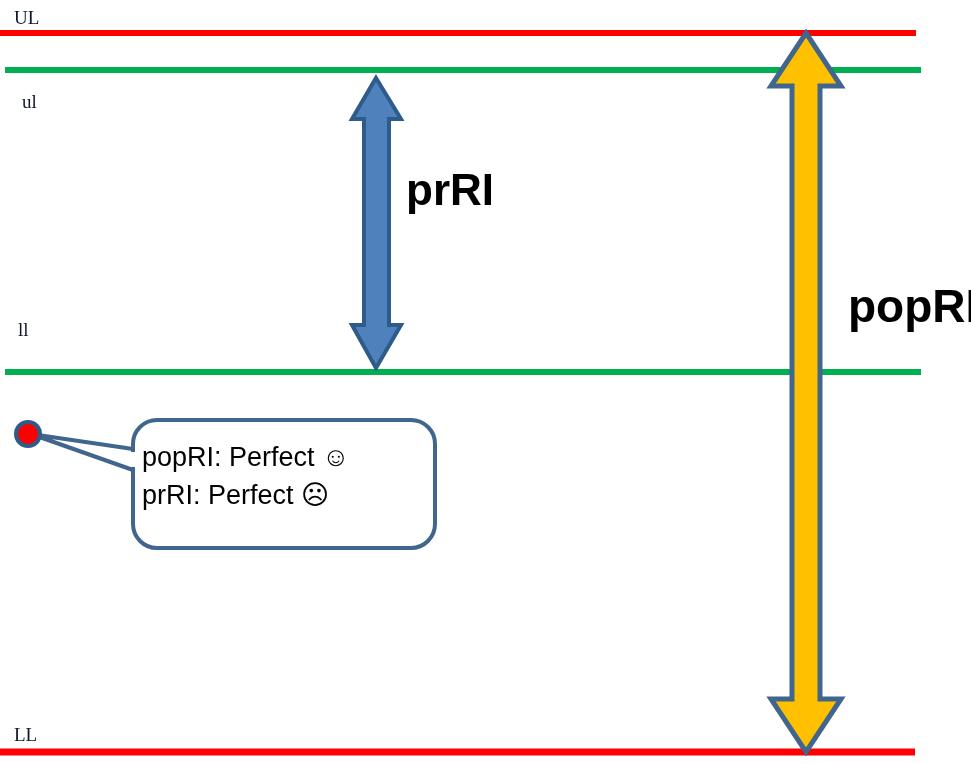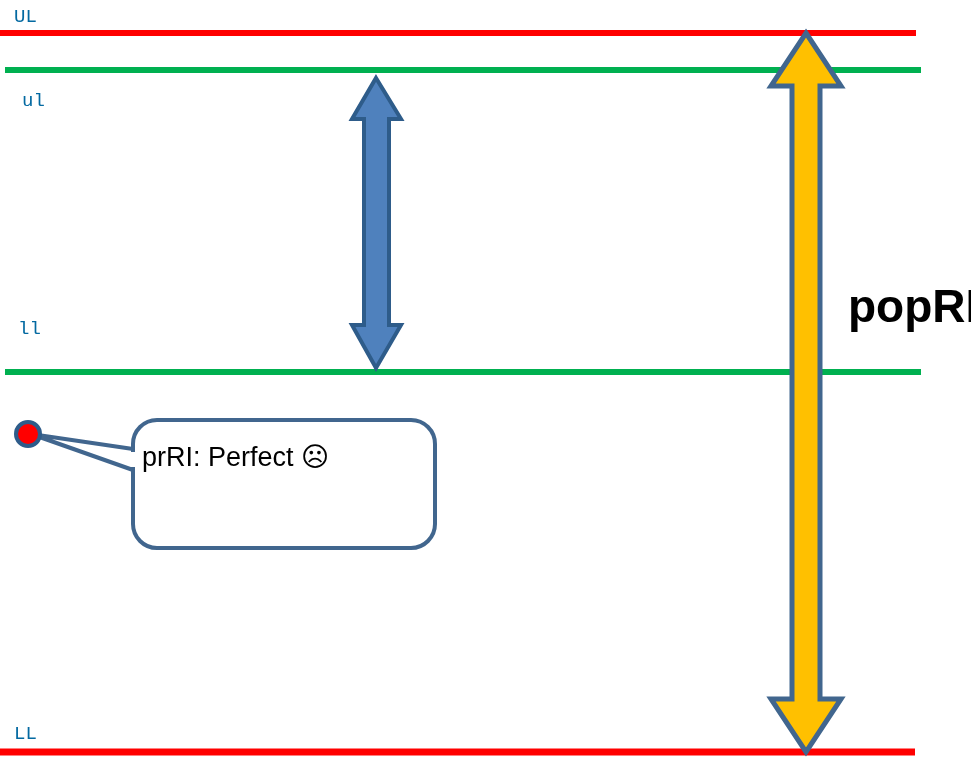--- a/index.html
+++ b/index.html
@@ -23,24 +23,24 @@
     left: 0;
     top: 0;
     width: 971px;
     height: 763px;
     overflow: visible;
   }
 
   
   .axis-label {
     position: absolute;
-    font-family: Liberation Mono, monospace;
+    font-family: Liberation Serif, serif;
     font-size: 19px;
     font-weight: 400;
-    color: #0369a1;
+    color: #0f172a;
     line-height: 1;
     white-space: nowrap;
   }
   #label-UL { left: 14px;  top: 8px;  }
   #label-ul { left: 22px;  top: 92px; }
   #label-ll { left: 18px;  top: 320px;}
   #label-LL { left: 14px;  top: 725px;}
 
   
   .arrow-label {
@@ -103,20 +103,22 @@
   </svg>
 
   <span class="axis-label" id="label-UL">UL</span>
 
   <span class="axis-label" id="label-ul">ul</span>
 
   <span class="axis-label" id="label-ll">ll</span>
 
   <span class="axis-label" id="label-LL">LL</span>
 
+  <span class="arrow-label" id="label-prRI">prRI</span>
 
   <span class="arrow-label" id="label-popRI">popRI</span>
 
   <div class="callout-text">
+    <div>popRI: Perfect ☺</div>
     <div>prRI: Perfect ☹</div>
   </div>
 
 </div>
 
 </body></html>

